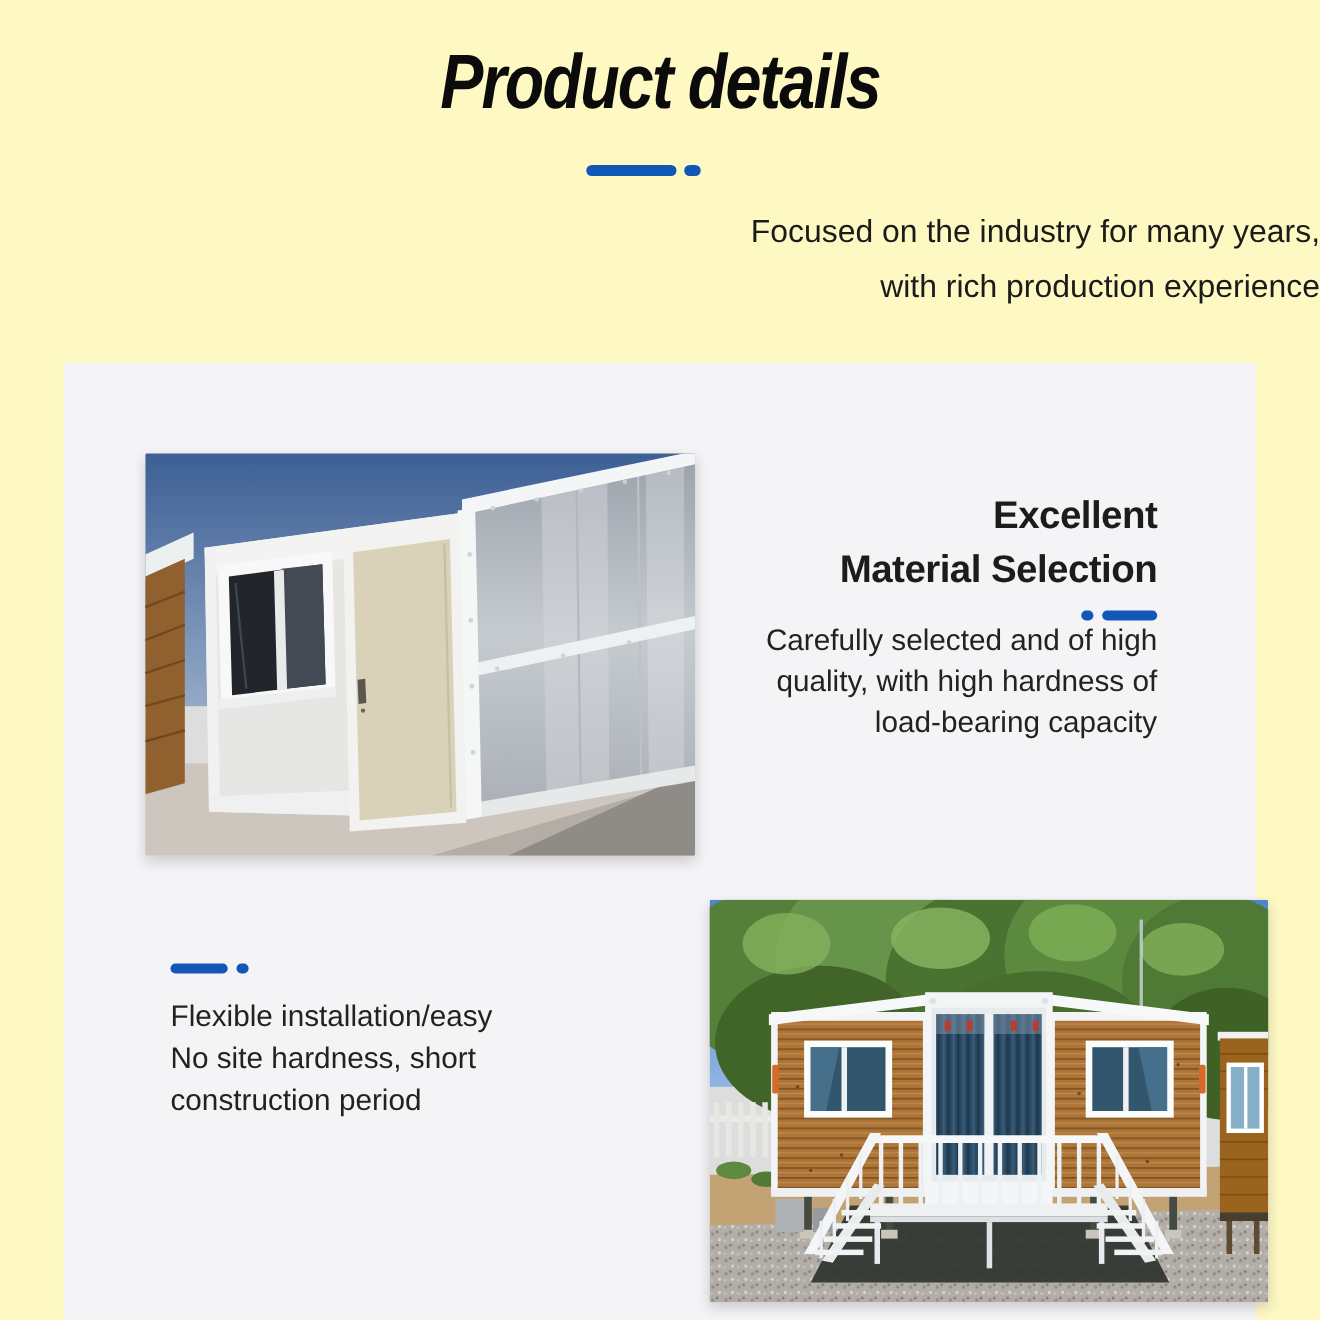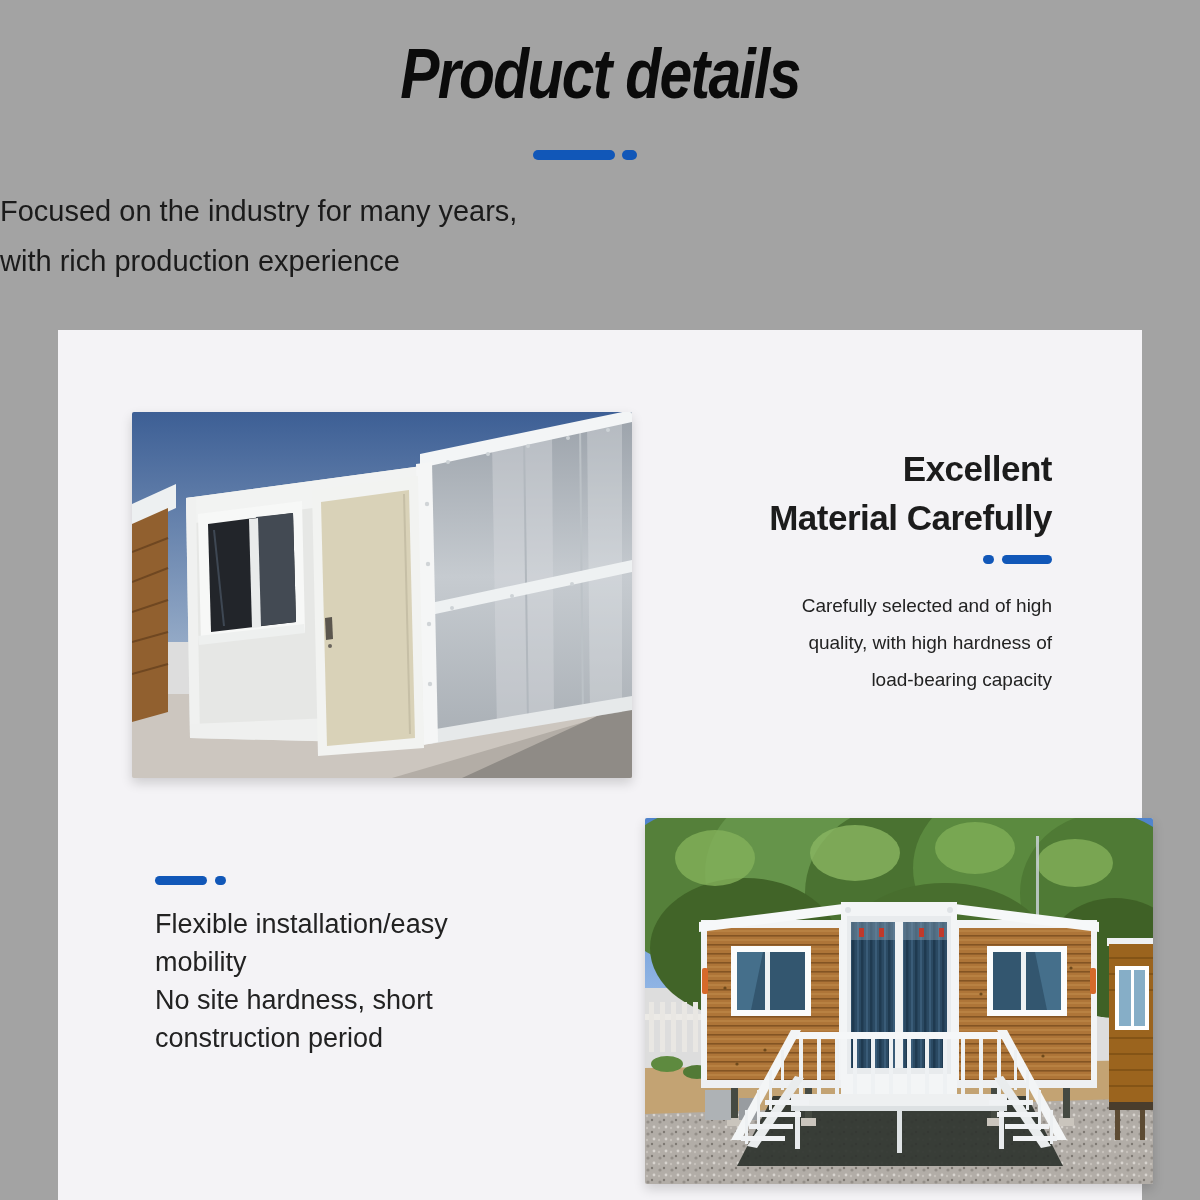--- a/index.html
+++ b/index.html
@@ -7,21 +7,21 @@
     --heading-text:#1c1c1c;
     --body-text:#222222;
     --panel-background:#f4f3f6;
   }
   html,body{margin:0;padding:0;}
   body{
     width:1200px;height:1200px;background:#ffffff;
     font-family:"Liberation Sans", sans-serif;
     -webkit-font-smoothing:antialiased;
   }
-  .page{position:relative;width:1200px;height:1200px;overflow:hidden;background:#a3a3a3;}
+  .page{position:relative;width:1200px;height:1200px;overflow:hidden;background:#fef9c3;}
 
   .panel{
     position:absolute;left:58px;top:330px;width:1084px;height:870px;
     background:var(--panel-background);
   }
 
   .title{
     position:absolute;top:34px;left:0;width:1200px;margin:0;
     text-align:center;font-size:70px;font-weight:bold;font-style:italic;
     letter-spacing:-2px;color:#0b0b0b;
@@ -31,21 +31,21 @@
 
   .divider{position:absolute;display:flex;align-items:center;}
   .divider .bar{display:inline-block;background:var(--accent-blue);border-radius:6px;}
   .divider .dot{display:inline-block;background:var(--accent-blue);border-radius:6px;}
   .divider-top{left:533px;top:150px;gap:7px;}
   .divider-top .bar{width:82px;height:10px;}
   .divider-top .dot{width:15px;height:10px;}
 
   .subtitle{
     position:absolute;top:186px;left:0;width:1200px;margin:0;
-    text-align:left;font-size:29px;color:#1b1b1b;
+    text-align:right;font-size:29px;color:#1b1b1b;
   }
   .subtitle span{display:block;line-height:50px;}
 
   .photo{
     position:absolute;overflow:hidden;border-radius:2px;
     box-shadow:0 5px 12px rgba(0,0,0,.16);
     background:#dddddd;
   }
   .photo svg{display:block;width:100%;height:100%;}
   .photo-folding{left:92px;top:396px;width:500px;height:366px;}
@@ -54,21 +54,21 @@
   .feature{position:absolute;}
   .feature h2{margin:0;font-weight:bold;color:var(--heading-text);letter-spacing:-.5px;text-align:right;}
   .feature .line{display:block;}
   .feature p{margin:0;color:var(--body-text);}
 
   .feature-material{left:640px;top:444px;width:412px;text-align:right;}
   .feature-material h2{font-size:35px;line-height:49px;}
   .feature-material .divider-inline{position:static;display:flex;justify-content:flex-end;align-items:center;gap:8px;margin-top:13px;}
   .feature-material .divider-inline .dot{width:11px;height:9px;}
   .feature-material .divider-inline .bar{width:50px;height:9px;}
-  .feature-material p{margin-top:23px;font-size:19px;line-height:37px;}
+  .feature-material p{font-size:27px;line-height:37px;}
 
   .feature-construction{left:155px;top:860px;width:440px;text-align:left;}
   .feature-construction h2{font-size:33px;line-height:46px;}
   .feature-construction .divider-inline{position:static;display:flex;justify-content:flex-start;align-items:center;gap:8px;margin-top:16px;}
   .feature-construction .divider-inline .bar{width:52px;height:9px;}
   .feature-construction .divider-inline .dot{width:11px;height:9px;}
   .feature-construction p{margin-top:20px;font-size:27px;line-height:38px;}
 </style>
 </head>
 <body>
@@ -187,41 +187,40 @@
           <polygon points="193,206 200,205 201,227 194,228" fill="#5b564e"></polygon>
           <circle cx="198" cy="234" r="2" fill="#6b665e"></circle>
         </g>
       </g>
     </svg>
   </figure>
 
   <section class="feature feature-material">
     <h2>
       <span class="line">Excellent</span>
-      <span class="line">Material Carefully</span>
+      <span class="line">Material Selection</span>
     </h2>
     <div class="divider divider-inline">
       <span class="dot"></span>
       <span class="bar"></span>
     </div>
     <p>
       <span class="line">Carefully selected and of high</span>
       <span class="line">quality, with high hardness of</span>
       <span class="line">load-bearing capacity</span>
     </p>
   </section>
 
   <section class="feature feature-construction">
     <div class="divider divider-inline">
       <span class="bar"></span>
       <span class="dot"></span>
     </div>
     <p>
       <span class="line">Flexible installation/easy</span>
-      <span class="line">mobility</span>
       <span class="line">No site hardness, short</span>
       <span class="line">construction period</span>
     </p>
   </section>
 
   <figure class="photo photo-expandable">
     <svg viewBox="0 0 508 366" preserveAspectRatio="none">
       <defs>
         <linearGradient id="p2-sky" x1="0" y1="0" x2="0" y2="1">
           <stop offset="0" stop-color="#4f83cc"></stop>

